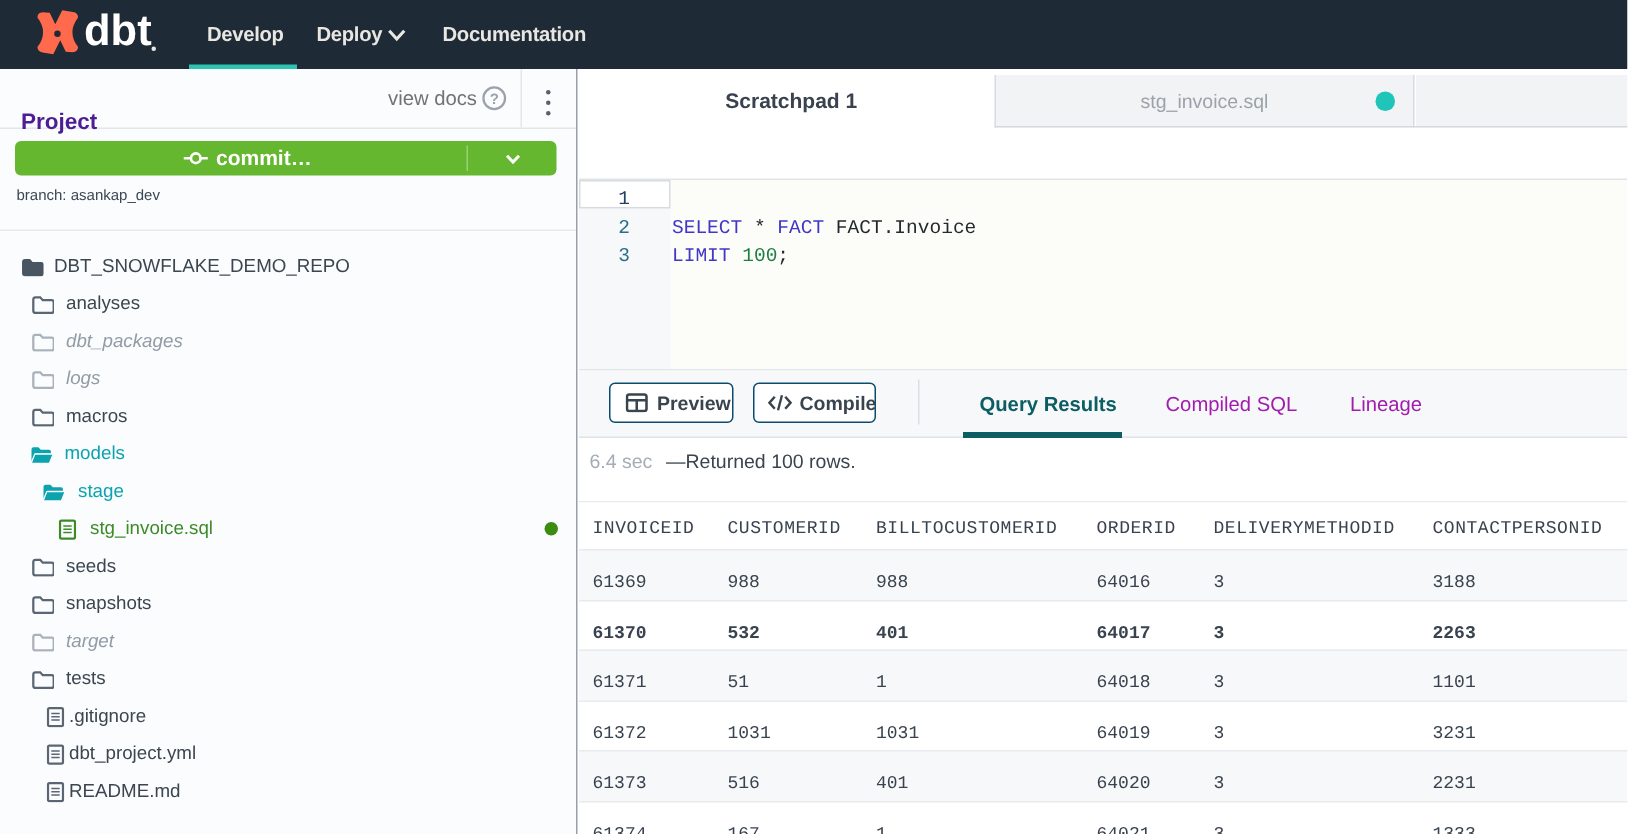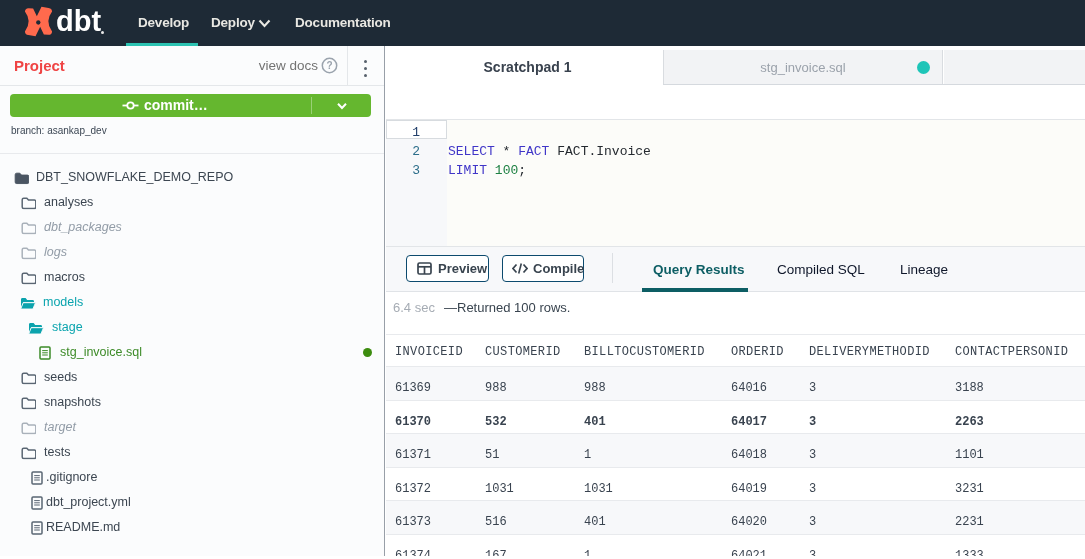--- a/index.html
+++ b/index.html
@@ -11,22 +11,22 @@
   .nav .item{position:absolute;top:0;height:46px;line-height:46px;font-size:13.5px;
              font-weight:700;color:#e8e7e2;letter-spacing:-0.2px;}
   .develop{color:#36c3b1;}
   .nav-underline{position:absolute;left:126px;top:43px;width:72px;height:3px;background:#2cc3b2;}
   .dbt-text{position:absolute;left:56px;top:5px;font-size:29px;font-weight:700;color:#fff;line-height:33px;}
   
   .sidebar{position:absolute;left:0;top:46px;width:384px;height:513px;background:#fbfcfd;}
   .splitter{position:absolute;left:383.5px;top:46px;width:1.5px;height:513px;background:#989fa8;}
   .sb-head{position:absolute;left:0;top:0;width:384px;height:39px;background:#fbfcfd;
            border-bottom:1px solid #e4e7ea;}
-  .project{position:absolute;left:14px;top:0;height:39px;line-height:39px;
-           font-size:15px;font-weight:700;color:#ef4444;}
+  .project{position:absolute;left:14px;top:16px;height:39px;line-height:39px;
+           font-size:15px;font-weight:700;color:#4c1d95;}
   .viewdocs{position:absolute;right:66px;top:0;height:39px;line-height:39px;
             font-size:13.5px;color:#737373;}
   .sb-divider{position:absolute;left:347px;top:0;width:1px;height:39px;background:#e4e7ea;}
   .dots3{position:absolute;left:364px;top:14px;width:4px;}
   .dots3 div{width:3.4px;height:3.4px;border-radius:50%;background:#57616c;margin-bottom:3.6px;}
   .commit{position:absolute;left:10px;top:48px;width:361px;height:23px;background:#65b72f;
           border-radius:4px;color:#fff;}
   .commit .lab{position:absolute;left:134px;top:0;height:23px;line-height:23px;
                font-size:14px;font-weight:700;}
   .commit .seg{position:absolute;left:301px;top:3px;width:1px;height:17px;background:rgba(255,255,255,.35);}
@@ -64,21 +64,21 @@
             line-height:19px;color:#24292f;white-space:pre;}
   .kw{color:#4036c8;}
   .num{color:#1d8043;}
   
   .btnbar{position:absolute;left:0;top:201px;width:699px;height:45px;background:#f7f8fa;
           border-bottom:1px solid #e0e3e7;box-sizing:border-box;}
   .btn{position:absolute;top:8px;height:27px;background:#fff;border:1px solid #0c4a6e;
        border-radius:4px;box-sizing:border-box;font-size:13px;font-weight:700;color:#39444f;
        line-height:25px;}
   .vdiv{position:absolute;left:226px;top:6px;width:1px;height:30px;background:#dcdfe3;}
-  .rtab{position:absolute;top:0;height:45px;line-height:45px;font-size:13.5px;color:#0f172a;}
+  .rtab{position:absolute;top:0;height:45px;line-height:45px;font-size:13.5px;color:#a21caf;}
   .rtab.active{color:#0d5e64;font-weight:700;}
   .runderline{position:absolute;left:256px;top:41px;width:106px;height:5px;background:#0d5e64;}
   .meta{position:absolute;left:0;top:246px;width:699px;height:43px;background:#fff;
         border-bottom:1px solid #e8eaed;box-sizing:border-box;font-size:13px;line-height:31px;}
   
   .rtable{position:absolute;left:0;top:289px;width:699px;font-family:"Liberation Mono",monospace;
           font-size:12px;color:#39434f;}
   .hrow{position:absolute;left:0;top:0;width:699px;height:31px;line-height:31px;background:#fff;}
   .hrow .cell{top:2px;letter-spacing:0.35px;}
   .drow{position:absolute;left:0;width:699px;height:33.6px;line-height:33.6px;border-top:1px solid #e8eaed;

